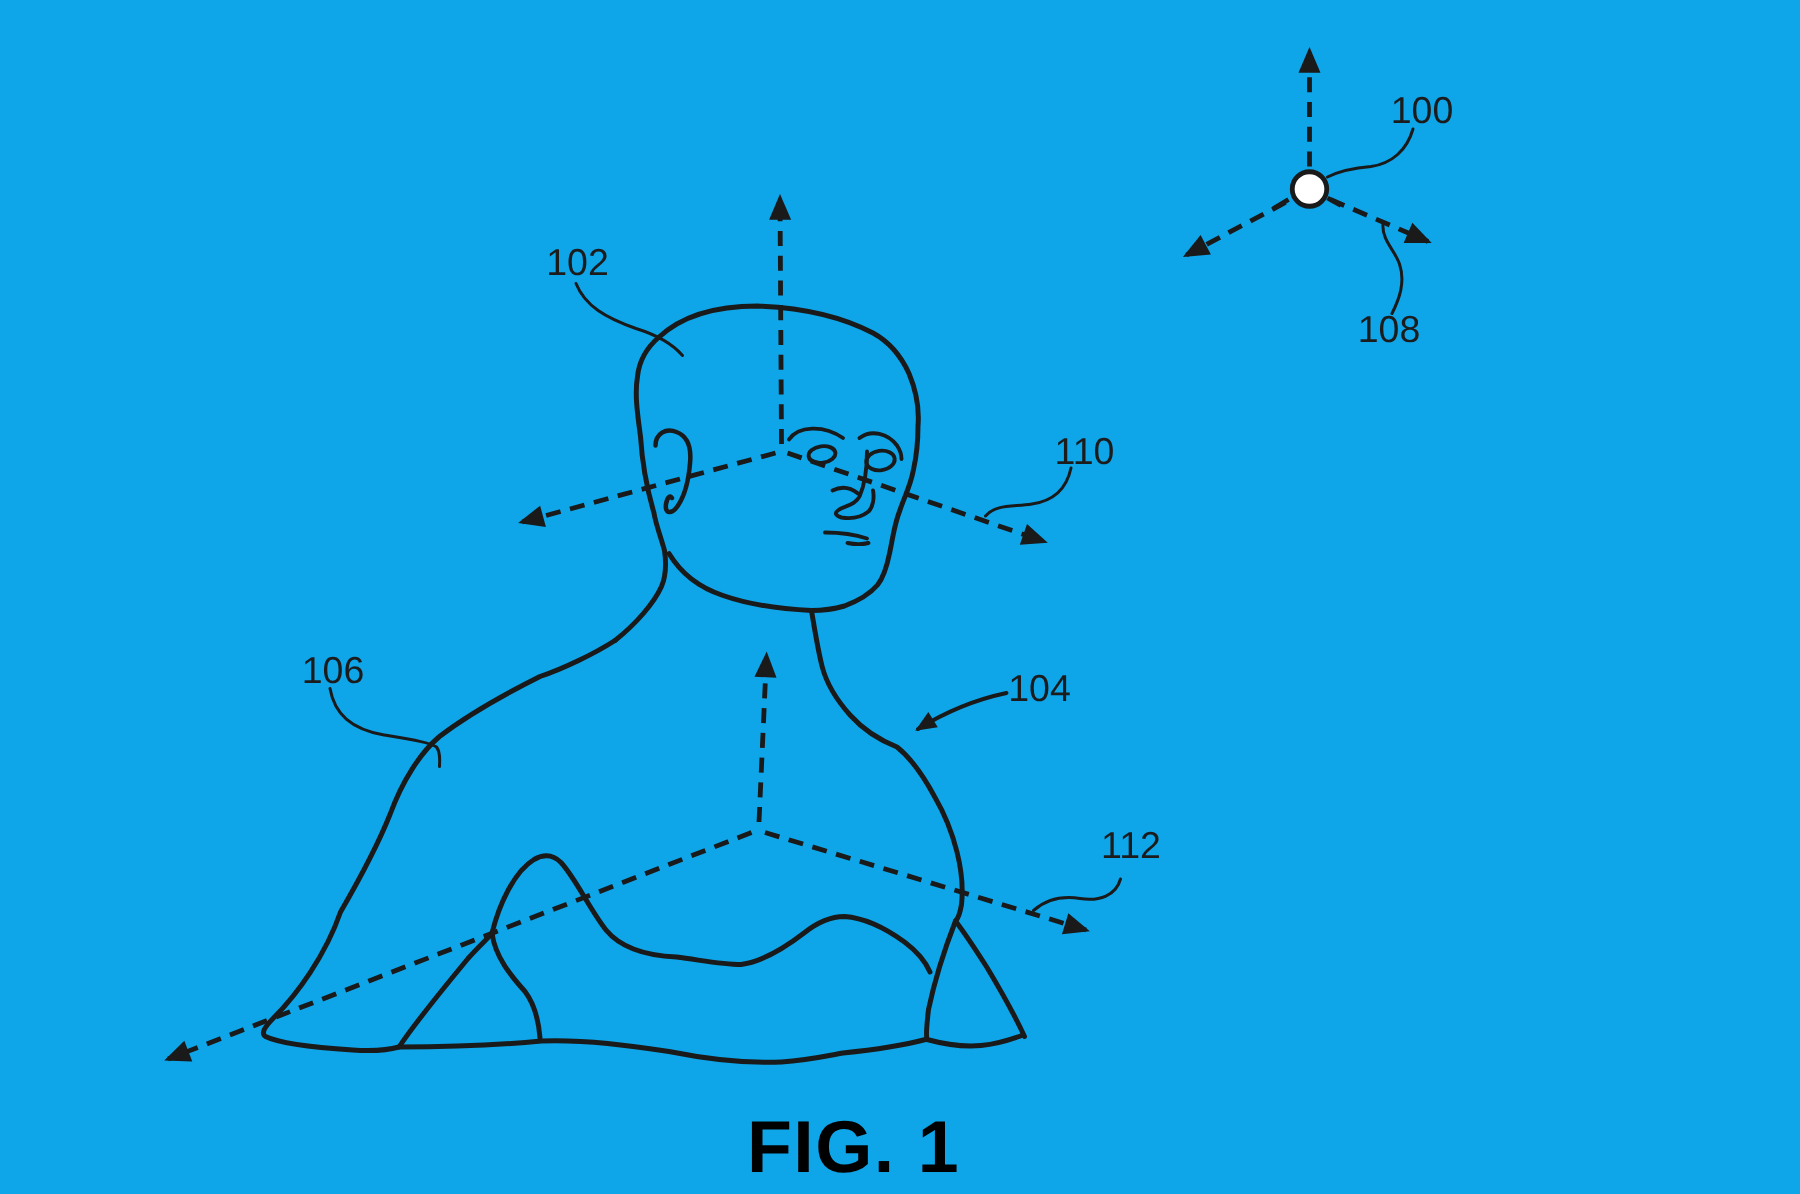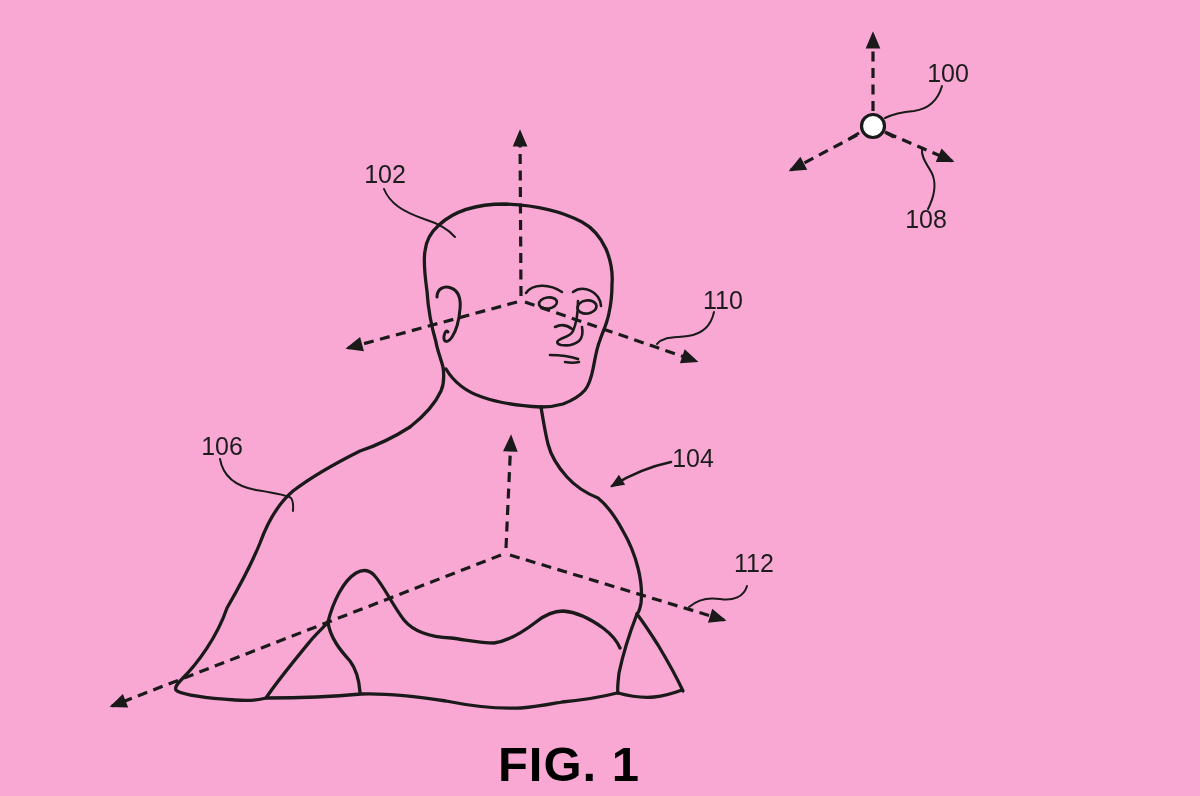--- a/index.html
+++ b/index.html
@@ -4,21 +4,21 @@
 <style>
   html, body {
     margin: 0;
     padding: 0;
     background: #ffffff;
   }
   .stage {
     position: relative;
     width: 1200px;
     height: 796px;
-    background: #f9a8d4;
+    background: #0ea5e9;
     overflow: hidden;
     font-family: "Liberation Sans", sans-serif;
   }
   svg { display: block; }
   .lbl {
     fill: #1c1c1c;
     font-family: "Liberation Sans", sans-serif;
     font-size: 25px;
     font-weight: 400;
   }

